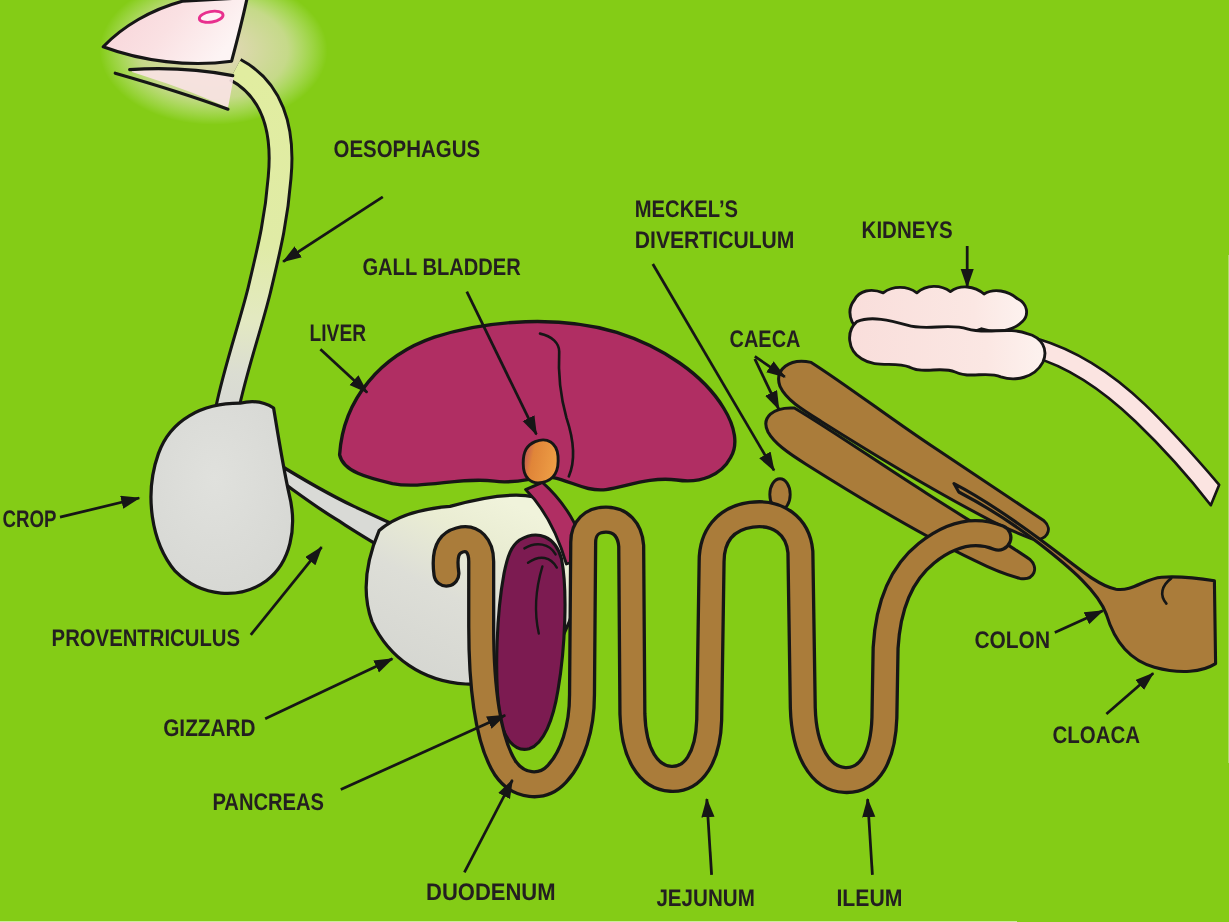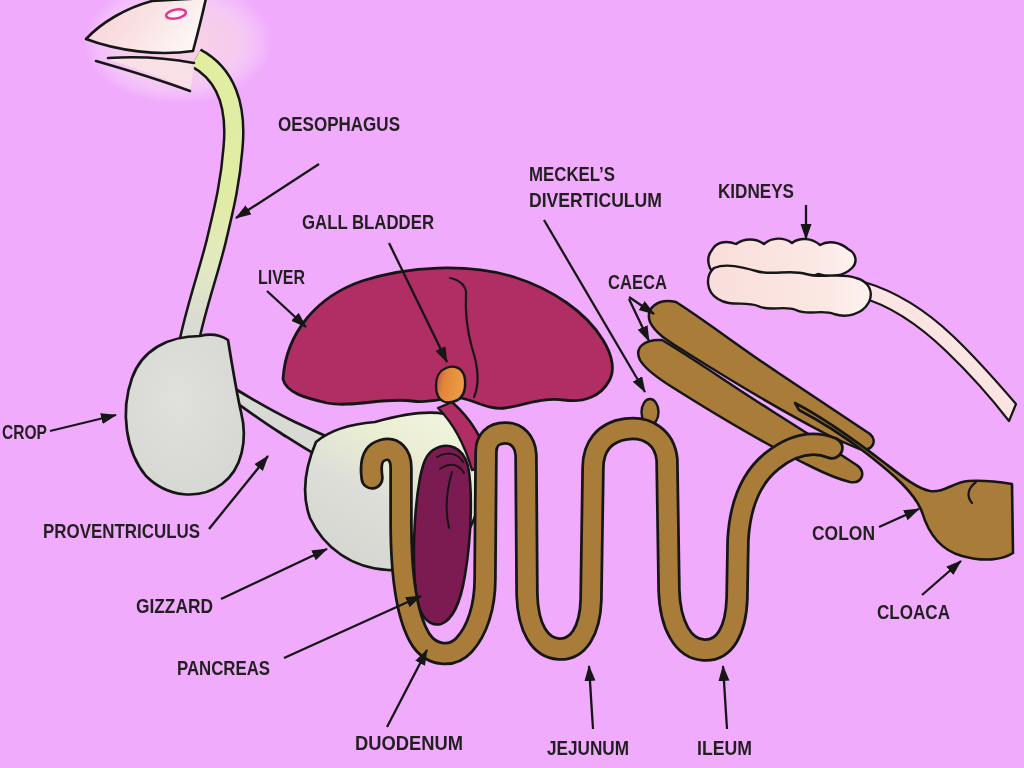--- a/index.html
+++ b/index.html
@@ -1,16 +1,16 @@
 <!DOCTYPE html>
 <html><head>
 <meta charset="utf-8">
 <style>
   html,body{margin:0;padding:0;background:#ffffff;}
-  .stage{position:relative;width:1024px;height:768px;background:#f0abfc;overflow:hidden;}
+  .stage{position:relative;width:1024px;height:768px;background:#84cc16;overflow:hidden;}
   svg{display:block;}
   .lbl{
     font-family:"Liberation Sans",sans-serif;
     font-weight:700;
     font-size:20px;
     fill:#231F20;
   }
   .arrow{stroke:#161616;stroke-width:2.3;fill:none;}
   .oline{stroke:#161616;fill:none;}
 </style>

